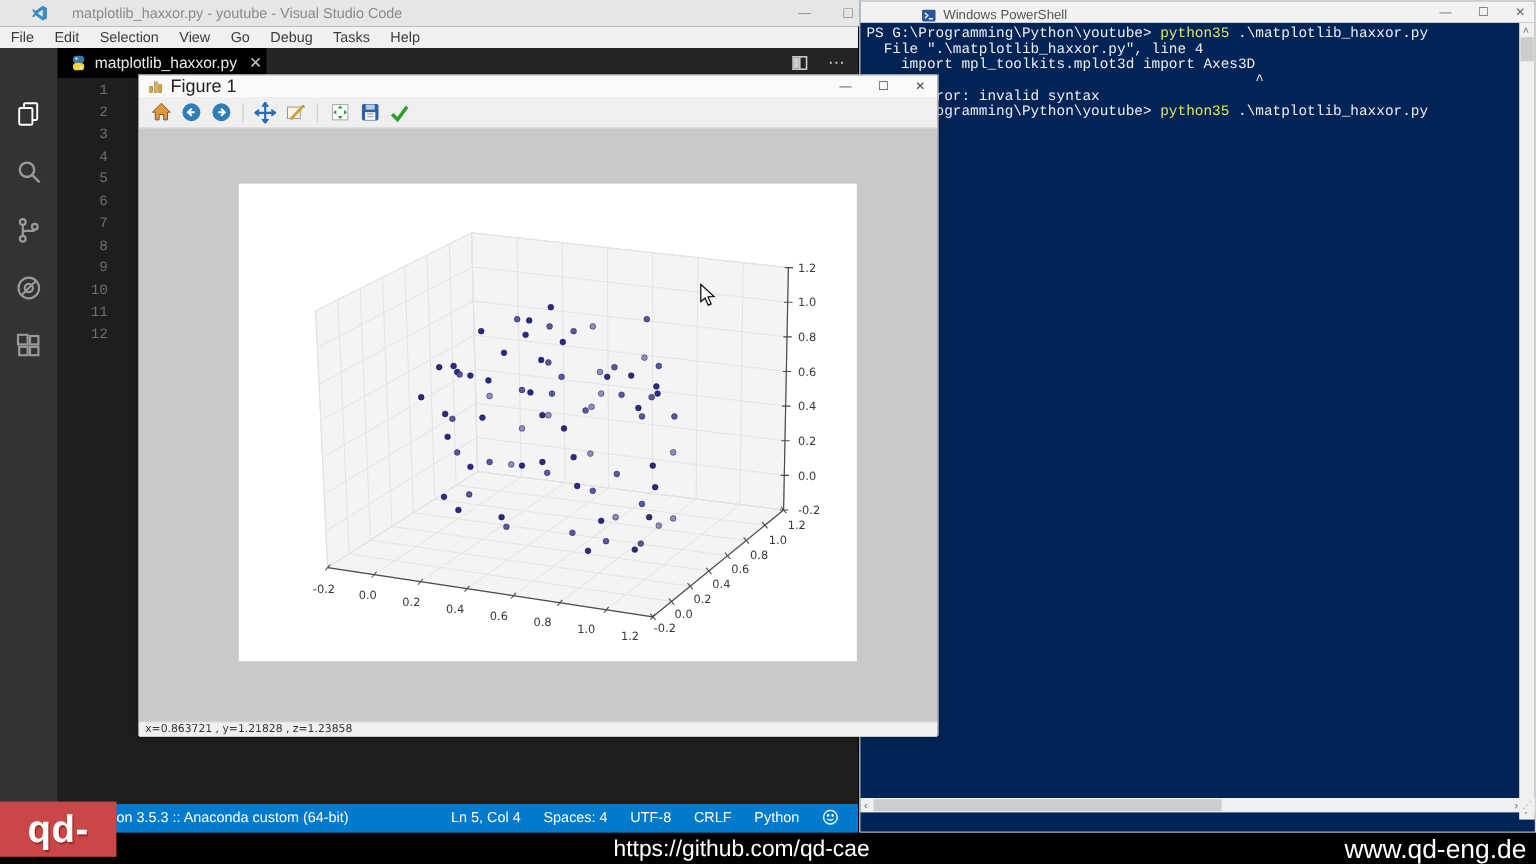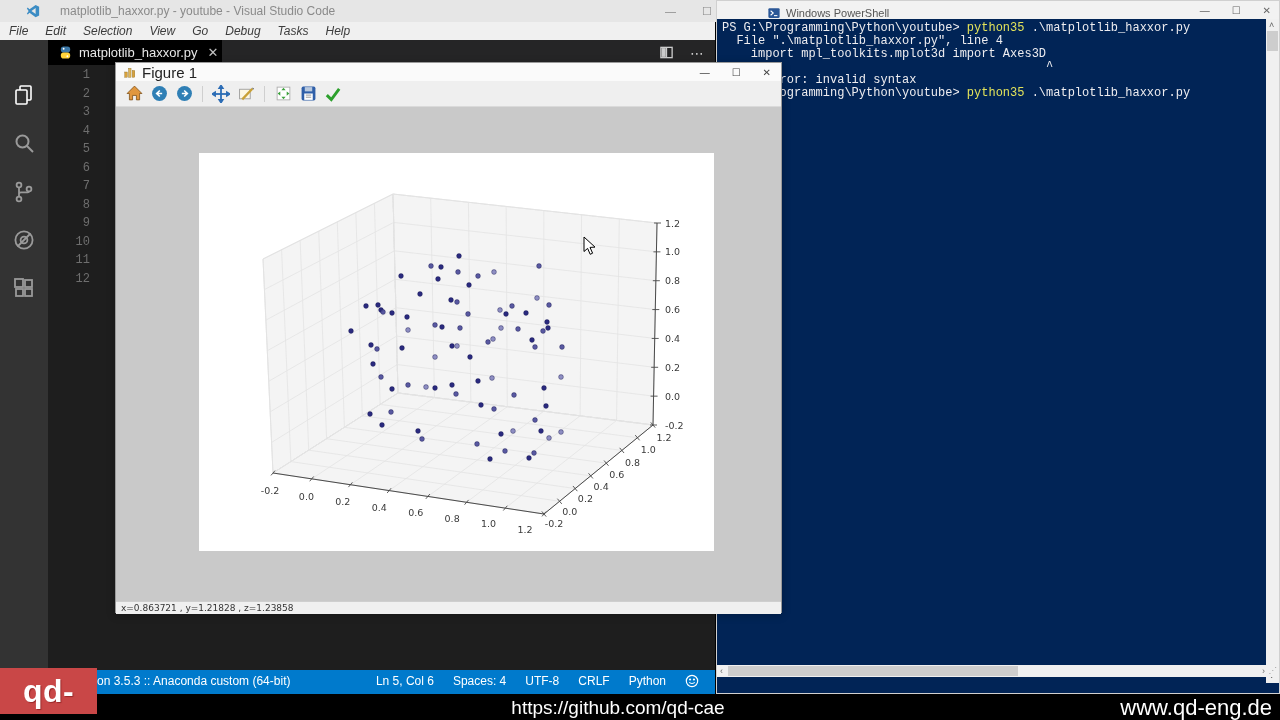--- a/index.html
+++ b/index.html
@@ -7,21 +7,21 @@
   body { font-family:"Liberation Sans","DejaVu Sans",sans-serif; }
   #stage { position:relative; width:1280px; height:720px; }
 
   
   #vscode { position:absolute; left:0; top:0; width:715px; height:694px; z-index:10; background:#1e1e1e; }
   .vs-titlebar { position:absolute; left:0; top:0; width:755px; height:22px; background:#e6e6e6; display:flex; align-items:center; }
   .vs-appicon { margin-left:26px; width:14px; height:14px; }
   .vs-title { margin-left:20px; font-size:12px; color:#8a8a8a; white-space:nowrap; }
   .vs-winbtns { position:absolute; right:8px; top:0; height:22px; display:flex; align-items:center; gap:26px; color:#8a8a8a; font-size:11px; }
   .vs-menubar { position:absolute; left:0; top:22px; width:715px; height:18px; background:#f0f0f0; display:flex; align-items:center; padding-left:9px; gap:17px; }
-  .vs-menubar span { font-size:12px; color:#3c3c3c;font-style:italic; }
+  .vs-menubar span { font-size:12px; color:#3c3c3c; }
   .vs-activitybar { position:absolute; left:0; top:40px; width:48px; height:630px; background:#333333; }
   .act-icon { position:absolute; left:12px; width:24px; height:24px; }
   .vs-gear { position:absolute; left:11px; top:633px; width:24px; height:24px; }
   .vs-tabbar { position:absolute; left:48px; top:40px; width:667px; height:25px; background:#252526; }
   .vs-tab { position:absolute; left:0; top:0; width:174px; height:25px; background:#000000; display:flex; align-items:center; padding-left:10px; }
   .vs-tab-label { font-size:13px; color:#e8e8e8; margin-left:6px; white-space:nowrap; }
   .vs-tab-close { margin-left:10px; color:#c0c0c0; font-size:13px; }
   .vs-tab-actions { position:absolute; right:10px; top:0; height:25px; display:flex; align-items:center; gap:16px; }
   .vs-ellipsis { color:#cccccc; font-size:14px; letter-spacing:1px; }
   .vs-editor { position:absolute; left:48px; top:65px; width:667px; height:605px; background:#1e1e1e; }
@@ -171,21 +171,21 @@
           <div>9</div>
           <div>10</div>
           <div>11</div>
           <div>12</div>
         </div>
     </div>
 
     <div class="vs-statusbar">
       <span class="vs-status-left">Python 3.5.3 :: Anaconda custom (64-bit)</span>
       <div class="vs-status-right" id="vs-status-items">
-        <span>Ln 5, Col 6</span>
+        <span>Ln 5, Col 4</span>
           <span>Spaces: 4</span>
           <span>UTF-8</span>
           <span>CRLF</span>
           <span>Python</span>
           <svg width="14" height="14" viewBox="0 0 16 16" fill="none" stroke="#ffffff" stroke-width="1.3">
             <circle cx="8" cy="8" r="6.5"></circle>
             <circle cx="5.8" cy="6.3" r="0.6" fill="#fff"></circle>
             <circle cx="10.2" cy="6.3" r="0.6" fill="#fff"></circle>
             <path d="M5 9.5 C6 11.3 10 11.3 11 9.5"></path>
           </svg>

